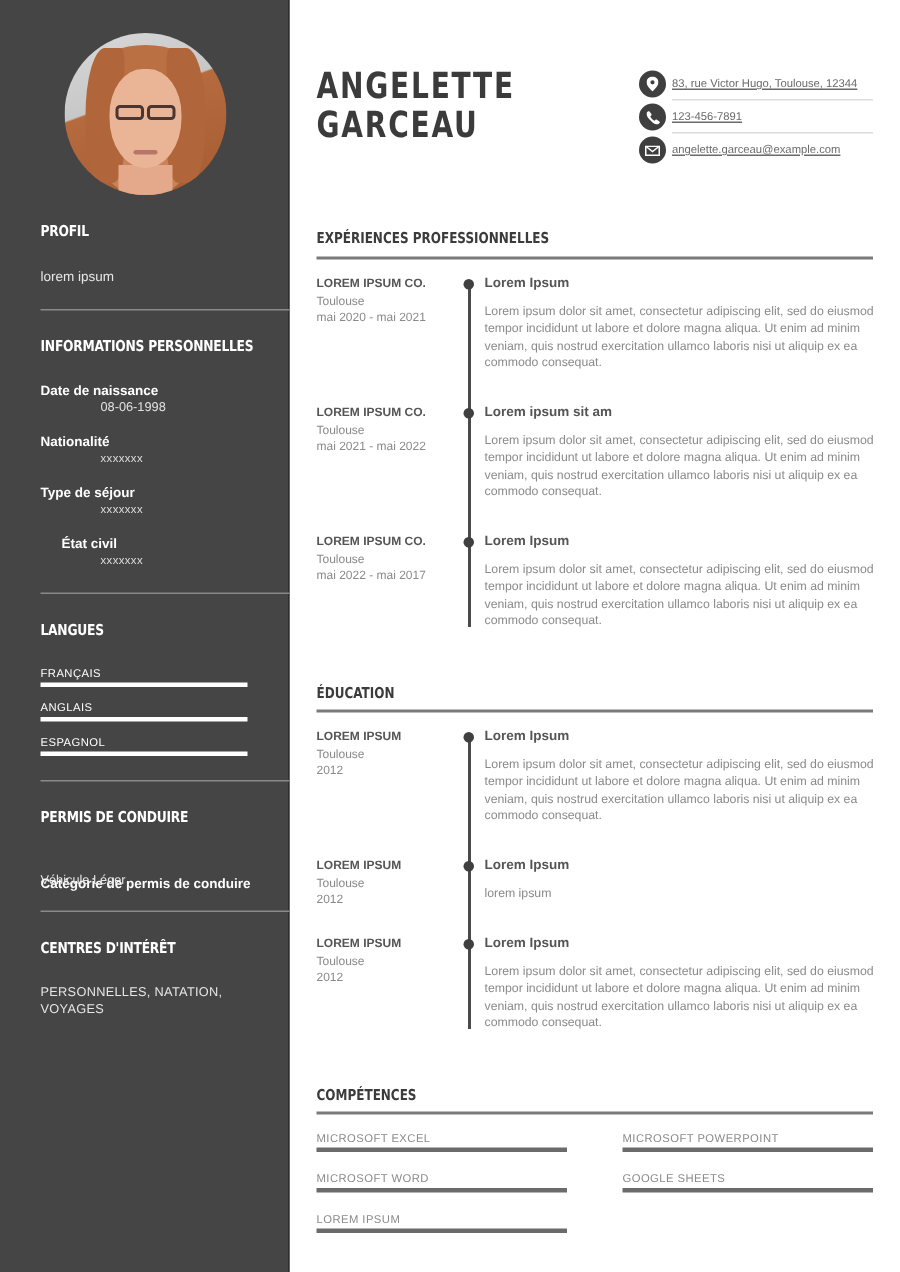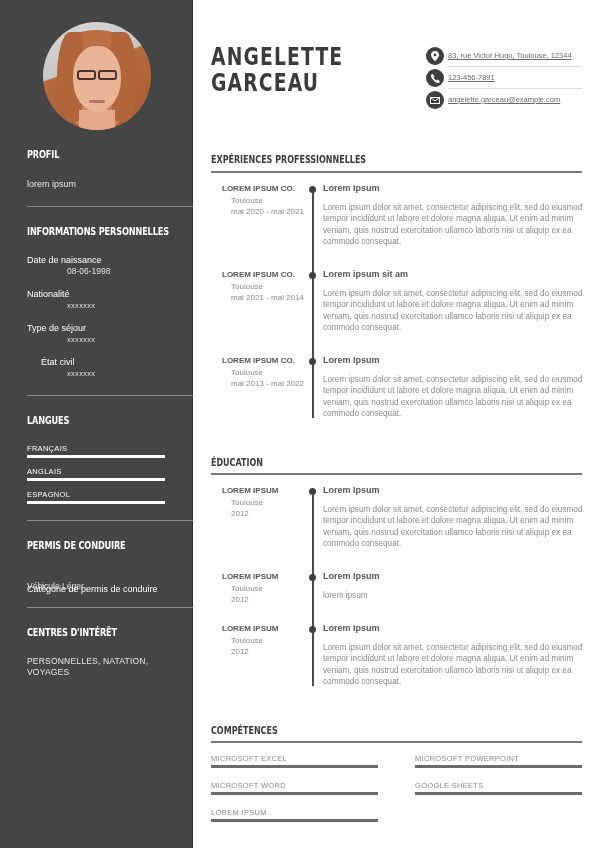--- a/index.html
+++ b/index.html
@@ -30,21 +30,21 @@
     .photo .glasses.r { left: 55px; }
     .photo .mouth { position: absolute; left: 46px; top: 78px; width: 16px; height: 3px; border-radius: 2px; background: #b8756a; }
     .photo .neck { position: absolute; left: 36px; top: 88px; width: 36px; height: 30px; background: #e3a98a; }
 
     .side-h {
       position: absolute; left: 27px; font-family: "DejaVu Sans", sans-serif;
       font-weight: bold; font-size: 10px; letter-spacing: -0.2px; color: #fff;
       transform: scaleX(0.82); transform-origin: left center; white-space: nowrap;
     }
     .side-txt { position: absolute; left: 27px; font-size: 9px; color: #e6e6e6; }
-    .side-label { position: absolute; left: 27px; font-size: 9px; font-weight: normal; color: #fff; }
+    .side-label { position: absolute; left: 27px; font-size: 9px; font-weight: bold; color: #fff; }
     .side-val { position: absolute; left: 29px; font-size: 8.5px; color: #e0e0e0; padding-left: 38px; }
     .side-val.small { font-size: 7.5px; letter-spacing: 0.3px; }
     .side-div { position: absolute; left: 27px; width: 166px; height: 1px; background: #8a8a8a; }
     .lang-lbl { position: absolute; left: 27px; font-size: 7.5px; color: #fff; letter-spacing: 0.3px; }
     .lang-bar { position: absolute; left: 27px; width: 138px; height: 3px; background: #ffffff; }
 
     
     .name {
       position: absolute; left: 211px; top: 44px; font-family: "DejaVu Sans", sans-serif;
       font-weight: bold; font-size: 24px; line-height: 26px; letter-spacing: 1.5px; color: #3b3b3c;
@@ -58,22 +58,22 @@
     .c-text { position: absolute; left: 22px; top: 4px; font-size: 7.5px; color: #6a6a6a; white-space: nowrap; text-decoration: underline; }
     .c-rule { position: absolute; left: 448px; width: 134px; height: 1px; background: #dcdcdc; }
 
     
     .sec-h {
       position: absolute; left: 211px; font-family: "DejaVu Sans", sans-serif; font-weight: bold;
       font-size: 10px; color: #3b3b3c; transform: scaleX(0.8); transform-origin: left center; white-space: nowrap;
     }
     .sec-rule { position: absolute; left: 211px; width: 371px; height: 1.5px; background: #7a7a7a; }
 
-    .entry-org { position: absolute; left: 222px; font-size: 8px; font-weight: bold; color: #555; }
-    .entry-meta { position: absolute; left: 211px; font-size: 8px; line-height: 11px; color: #8a8a8a; margin-left: 20px; }
+    .entry-org { position: absolute; left: 211px; font-size: 8px; font-weight: bold; color: #555; }
+    .entry-meta { position: absolute; left: 211px; font-size: 8px; line-height: 11px; color: #8a8a8a; }
     .entry-title { position: absolute; left: 323px; font-size: 9px; font-weight: bold; color: #555; }
     .entry-desc {
       position: absolute; left: 323px; width: 262px; font-size: 8.2px; line-height: 11.3px; color: #8a8a8a;
     }
     .timeline { position: absolute; left: 312px; width: 1.5px; background: #4a4a4a; }
     .dot { position: absolute; left: 309px; width: 7px; height: 7px; border-radius: 50%; background: #3f3f40; }
 
     .skill-lbl { position: absolute; font-size: 7.5px; letter-spacing: 0.3px; color: #8a8a8a; white-space: nowrap; }
     .skill-bar { position: absolute; width: 167px; height: 3px; background: #6b6b6b; }
   </style>
@@ -171,30 +171,30 @@
   <div>Toulouse</div>
   <div>mai 2020 - mai 2021</div>
 </div>
 <div class="dot" style="top:186px;"></div>
 <div class="entry-title" style="top:183px;">Lorem Ipsum</div>
 <div class="entry-desc" style="top:202px;">Lorem ipsum dolor sit amet, consectetur adipiscing elit, sed do eiusmod tempor incididunt ut labore et dolore magna aliqua. Ut enim ad minim veniam, quis nostrud exercitation ullamco laboris nisi ut aliquip ex ea commodo consequat.</div>
 
 <div class="entry-org" style="top:270px;">LOREM IPSUM CO.</div>
 <div class="entry-meta" style="top:281px;">
   <div>Toulouse</div>
-  <div>mai 2021 - mai 2014</div>
+  <div>mai 2021 - mai 2022</div>
 </div>
 <div class="dot" style="top:272px;"></div>
 <div class="entry-title" style="top:269px;">Lorem ipsum sit am</div>
 <div class="entry-desc" style="top:288px;">Lorem ipsum dolor sit amet, consectetur adipiscing elit, sed do eiusmod tempor incididunt ut labore et dolore magna aliqua. Ut enim ad minim veniam, quis nostrud exercitation ullamco laboris nisi ut aliquip ex ea commodo consequat.</div>
 
 <div class="entry-org" style="top:356px;">LOREM IPSUM CO.</div>
 <div class="entry-meta" style="top:367px;">
   <div>Toulouse</div>
-  <div>mai 2013 - mai 2022</div>
+  <div>mai 2022 - mai 2017</div>
 </div>
 <div class="dot" style="top:358px;"></div>
 <div class="entry-title" style="top:355px;">Lorem Ipsum</div>
 <div class="entry-desc" style="top:374px;">Lorem ipsum dolor sit amet, consectetur adipiscing elit, sed do eiusmod tempor incididunt ut labore et dolore magna aliqua. Ut enim ad minim veniam, quis nostrud exercitation ullamco laboris nisi ut aliquip ex ea commodo consequat.</div>
 
 <div class="sec-h" style="top:457px;">ÉDUCATION</div>
 <div class="sec-rule" style="top:473px;"></div>
 
 <div class="timeline" style="top:492px; height:194px;"></div>
 

